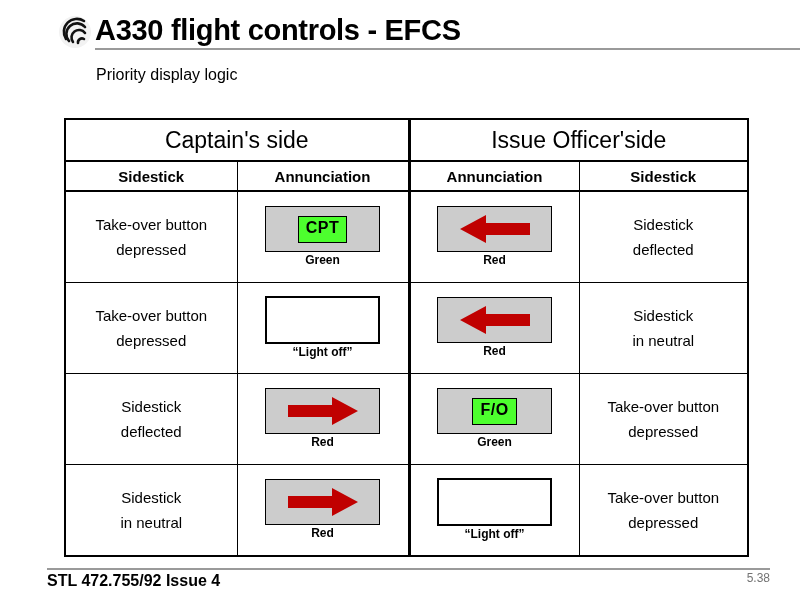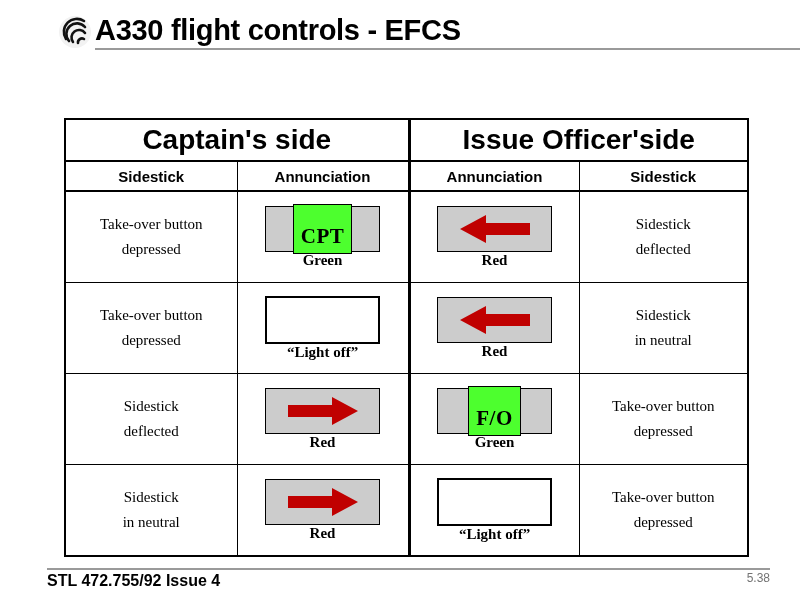--- a/index.html
+++ b/index.html
@@ -64,34 +64,34 @@
     vertical-align: middle;
     text-align: center;
   }
   .outer-left   { border-left-width: 2px !important; }
   .outer-right  { border-right-width: 2px !important; }
   .outer-top    { border-top-width: 2px !important; }
   .outer-bottom { border-bottom-width: 2px !important; }
 
   .side-header {
     height: 40px;
-    font-size: 28px;
-    font-weight: bold;
+    font-size: 23px;
+    font-weight: normal;
     border-bottom-width: 2px !important;
   }
   .col-header {
     height: 28px;
     font-size: 15px;
     font-weight: bold;
     border-bottom-width: 2px !important;
   }
   .ctr-div-l { border-right-width: 3px !important; }
   .ctr-div-r { border-left-width: 3px !important; }
 
-  .body-row td { height: 90px; font-family: Liberation Serif, serif; }
+  .body-row td { height: 90px; }
   .text-cell {
     font-size: 15px;
     line-height: 25px;
     font-weight: normal;
   }
   .text-cell .ln { display: block; }
 
   
   .annun-wrap {
     display: flex;
@@ -111,31 +111,31 @@
     box-sizing: border-box;
   }
   .panel.off {
     background: #ffffff;
     border-width: 2px;
     height: 48px;
   }
   .legend-lamp {
     background: #4dff2e;
     border: 1px solid #000000;
-    font-size: 21px;
+    font-size: 16px;
     font-weight: bold;
     line-height: 1;
-    padding: 21px 7px 6px 7px;
+    padding: 3px 7px 6px 7px;
     letter-spacing: 0.5px;
     box-sizing: border-box;
   }
   .arrow-svg { display: block; }
   .caption {
     margin-top: 0;
-    font-size: 15px;
+    font-size: 12px;
     font-weight: bold;
     line-height: 16px;
     white-space: nowrap;
   }
 
   
   #footer-rule {
     position: absolute;
     left: 47px; top: 568px;
     width: 723px; height: 2px;
@@ -169,20 +169,21 @@
       <g fill="none" stroke="#111111" stroke-width="2.6" stroke-linecap="round">
         <path d="M 26 6 A 13 13 0 0 0 8 24"></path>
         <path d="M 27 12 A 10 10 0 0 0 11 26"></path>
         <path d="M 27 18 A 7 7 0 0 0 15 27"></path>
         <path d="M 26 24 A 4 4 0 0 0 20 28"></path>
       </g>
     </svg>
   </span>
   <div id="slide-title">A330 flight controls - EFCS</div>
   <div id="title-rule"></div>
+  <div id="slide-subtitle">Priority display logic</div>
 </div>
 
 <table id="logic-table">
   <colgroup>
     <col style="width:172px">
       <col style="width:172px">
     <col style="width:170px">
       <col style="width:169px">
   </colgroup>
   <tbody>

